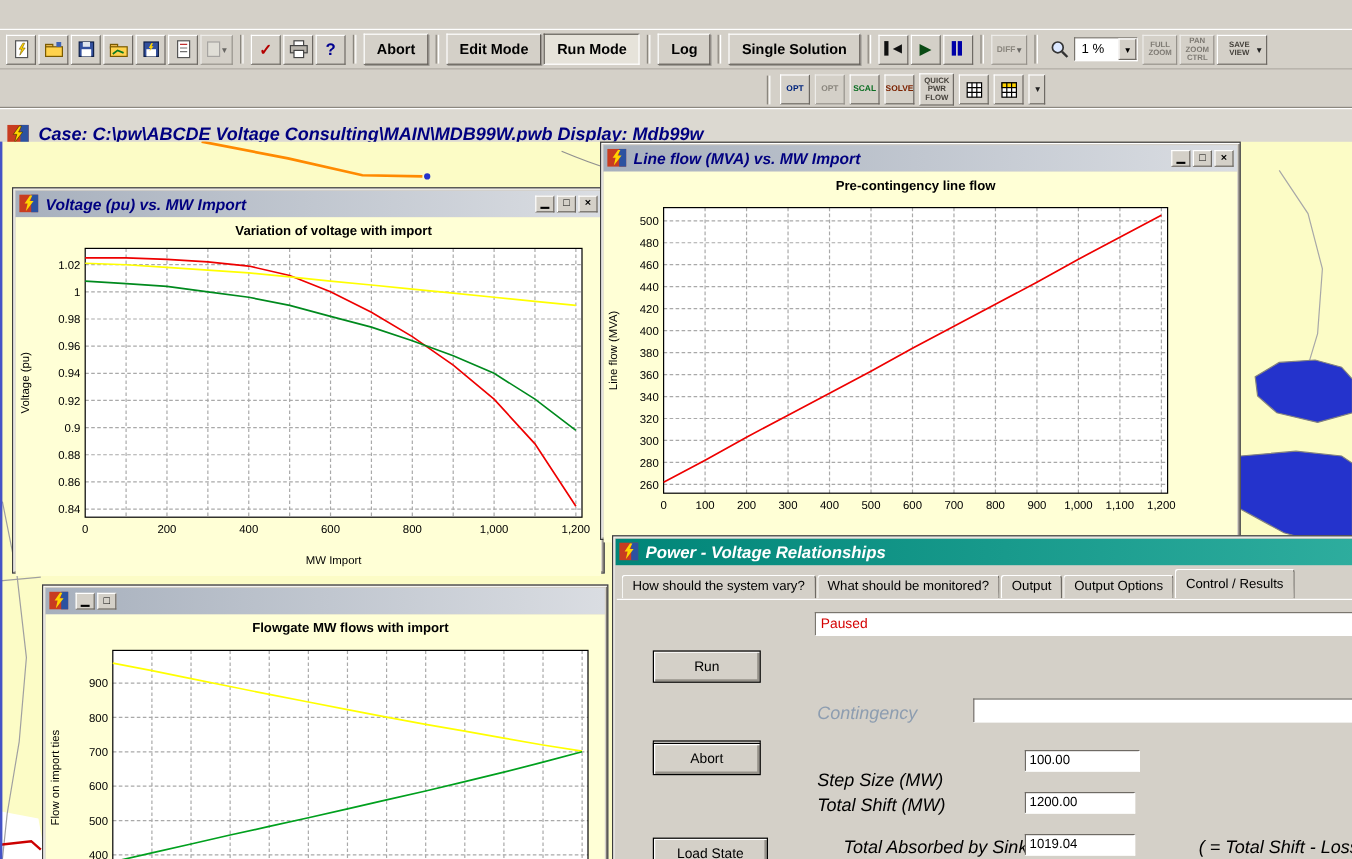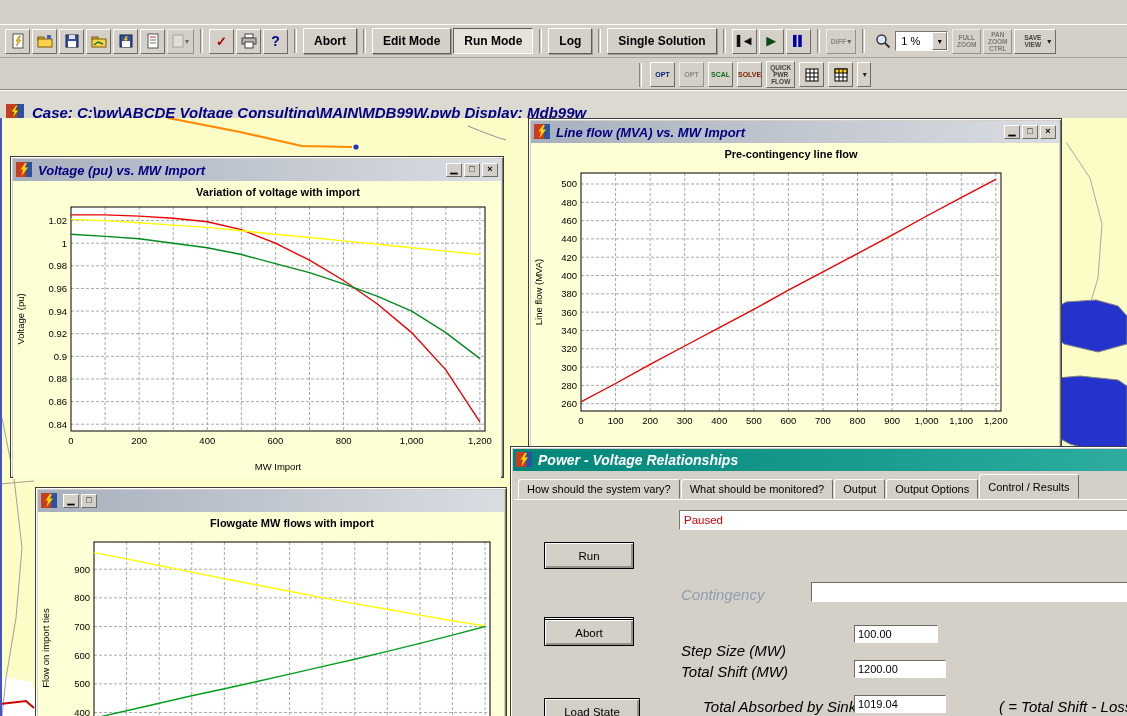--- a/index.html
+++ b/index.html
@@ -58,21 +58,21 @@
     box-shadow:inset 1px 1px 0 #ffffff,inset -1px -1px 0 #7e7a74;padding:2px;}
   .tb{height:22px;display:flex;align-items:center;gap:4px;padding:0 3px;}
   .chart-tb{background:linear-gradient(90deg,#a7b0bd 0%,#dadde2 100%);}
   .ttl{flex:1;font-size:13px;font-weight:bold;font-style:italic;color:#000080;
     white-space:nowrap;overflow:hidden;}
   .wbtns{display:flex;gap:2px;flex:none;}
   .wbtn{width:16px;height:14px;background:#d4d0c8;border:1px solid;
     border-color:#fff #6e6a64 #6e6a64 #fff;font-size:9px;line-height:11px;text-align:center;font-weight:bold;}
   .chart-body{background:#ffffd6;}
   #win-voltage{left:10px;top:156px;width:494px;height:322px;z-index:3;}
-  #win-lineflow{left:528px;top:118px;width:534px;height:332px;z-index:4;}
+  #win-lineflow{left:500px;top:118px;width:534px;height:332px;z-index:4;}
   #win-flowties{left:35px;top:487px;width:472px;height:320px;z-index:5;}
   
   #win-pv{left:510px;top:446px;width:640px;height:330px;z-index:6;}
   .pv-tb{background:linear-gradient(90deg,#008578 0%,#2fae9f 100%);}
   .pv-tb .ttl{color:#ffffff;font-size:14px;}
   .tabs{position:absolute;left:3px;top:26px;right:3px;height:26px;display:flex;align-items:flex-end;
     padding-left:4px;}
   .tab{font-size:11px;padding:3px 8px;background:#d4d0c8;height:20px;border:1px solid;
     border-color:#fff #6e6a64 #d4d0c8 #fff;border-radius:3px 3px 0 0;margin-right:1px;white-space:nowrap;}
   .tab.active{height:25px;padding-top:6px;position:relative;z-index:2;}
@@ -502,21 +502,21 @@
 
     <button class="pv-btn" style="top:95px;">Run</button>
     <button class="pv-btn disabled" style="top:134px;margin-top:36px;">Pause</button>
     <button class="pv-btn" style="top:172px;">Abort</button>
     <button class="pv-btn" style="top:251px;width:96px;">Load State</button>
 
     <span class="pv-label disabled-label" style="top:139px;">Contingency</span>
     <input class="pv-input" style="left: 300px; top: 135px; width: 332px;" value="">
 
     <span class="pv-label" style="top:195px;">Step Size (MW)</span>
-    <input class="pv-input" style="left: 343px; top: 178px; width: 84px; height: 18px;" value="100.00">
+    <input class="pv-input" style="left: 343px; top: 178px; width: 96px; height: 18px;" value="100.00">
 
     <span class="pv-label" style="top:216px;">Total Shift (MW)</span>
     <input class="pv-input" style="left: 343px; top: 213px; width: 92px; height: 18px;" value="1200.00">
 
     <span class="pv-label" style="top:251px;margin-left:22px;">Total Absorbed by Sink</span>
     <input class="pv-input" style="left: 343px; top: 248px; width: 92px; height: 18px;" value="1019.04">
     <span class="pv-label" style="left:488px;top:251px;">( = Total Shift - Losses)</span>
   </div>
 
 </div>

